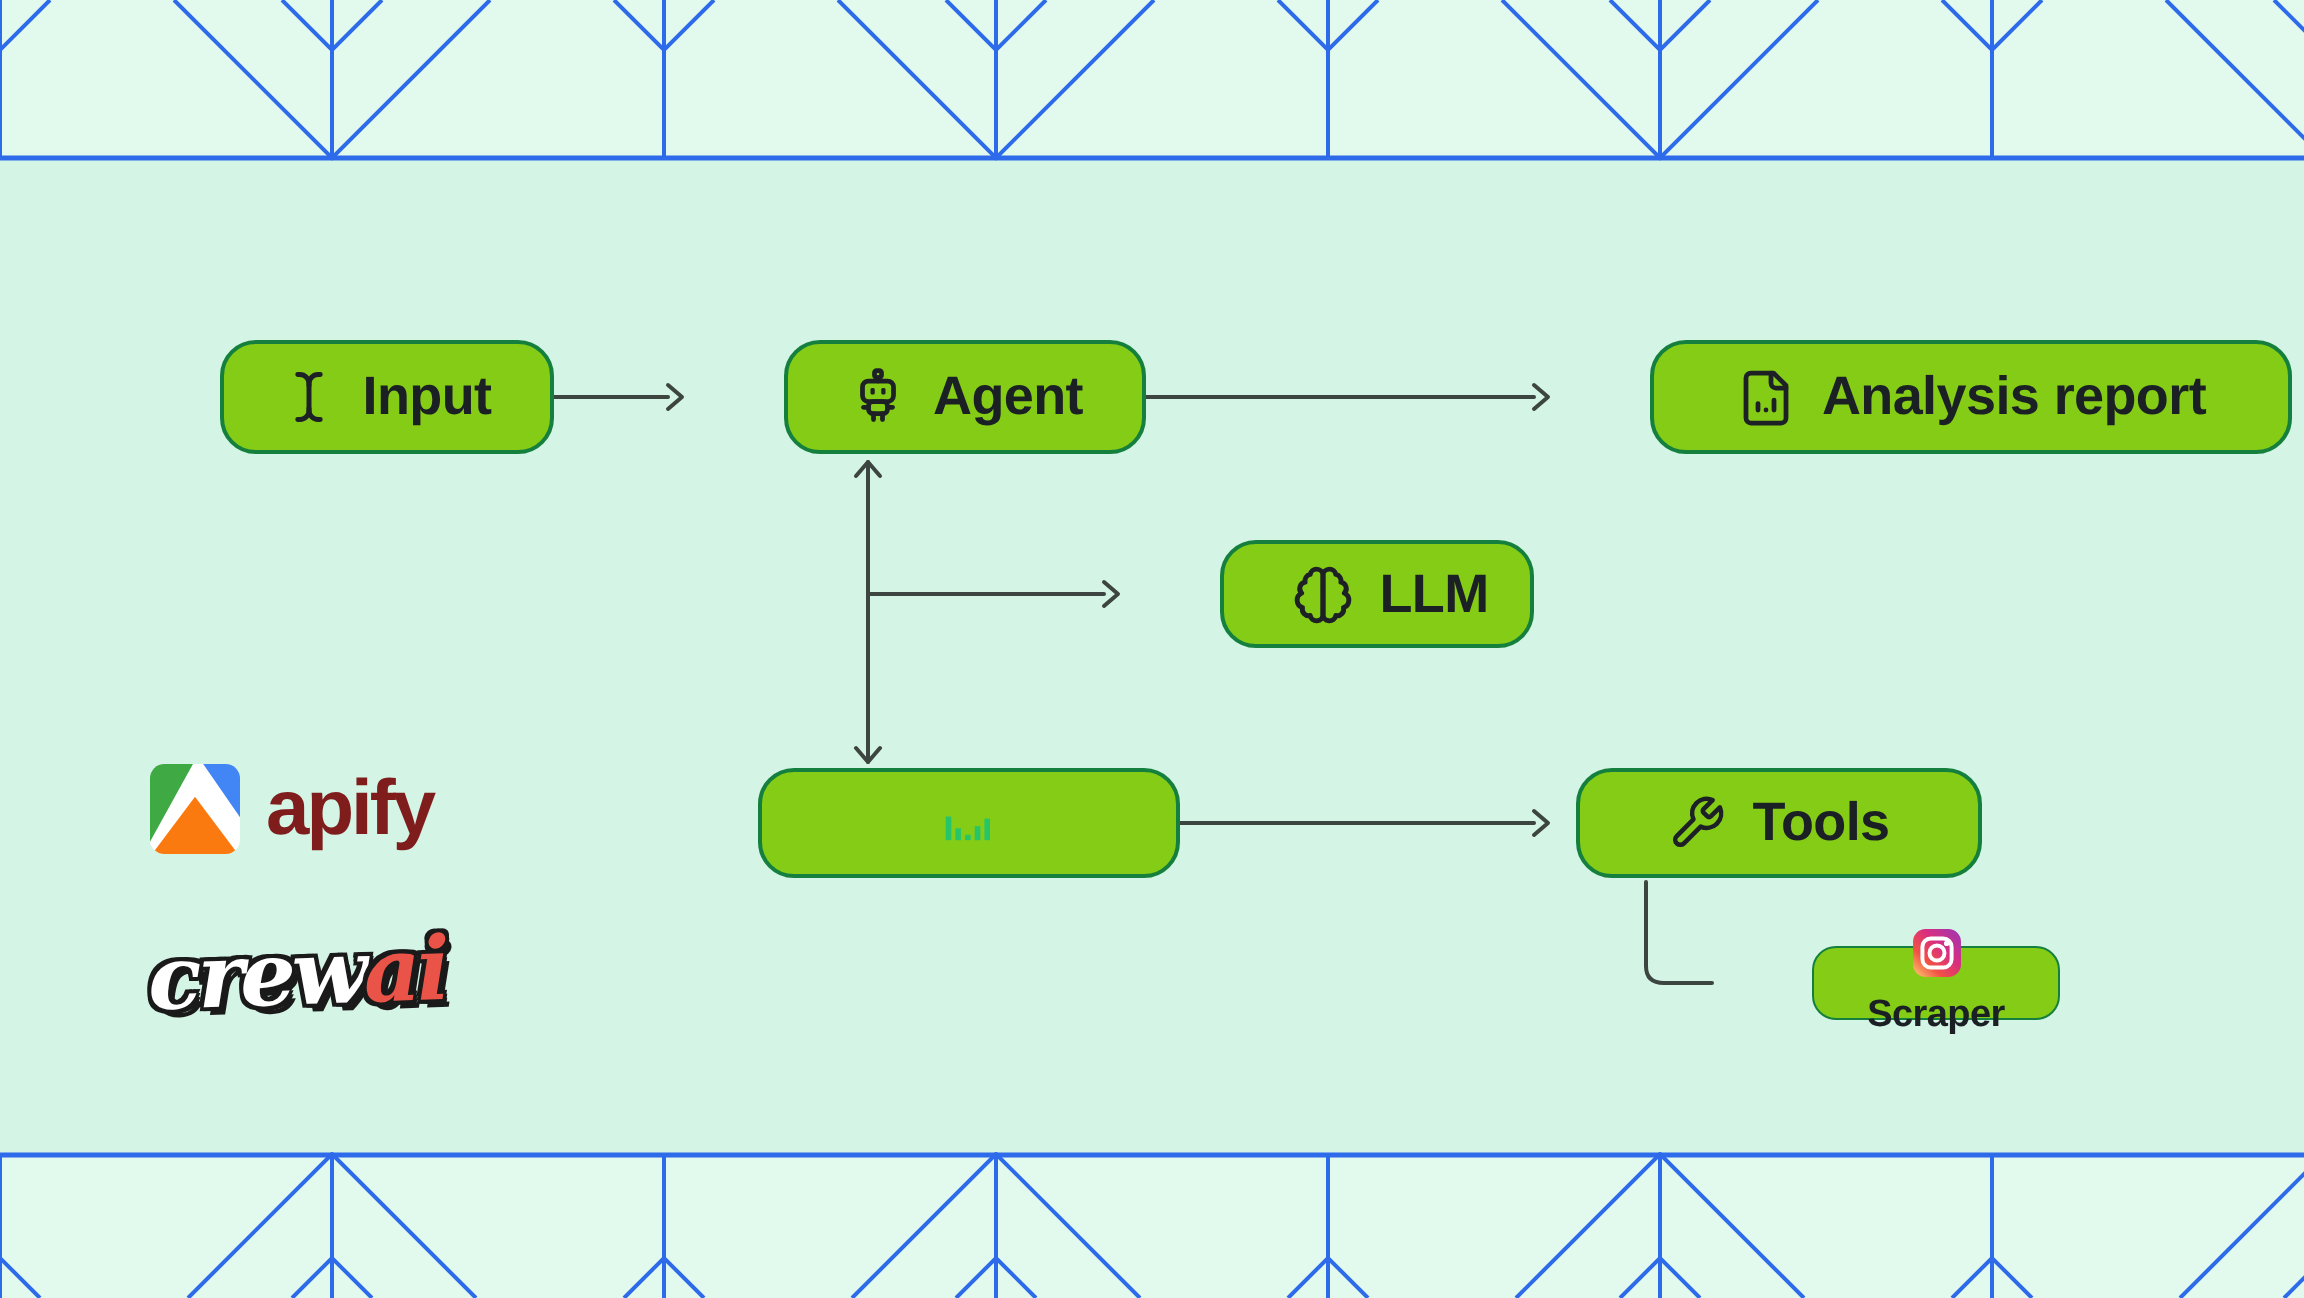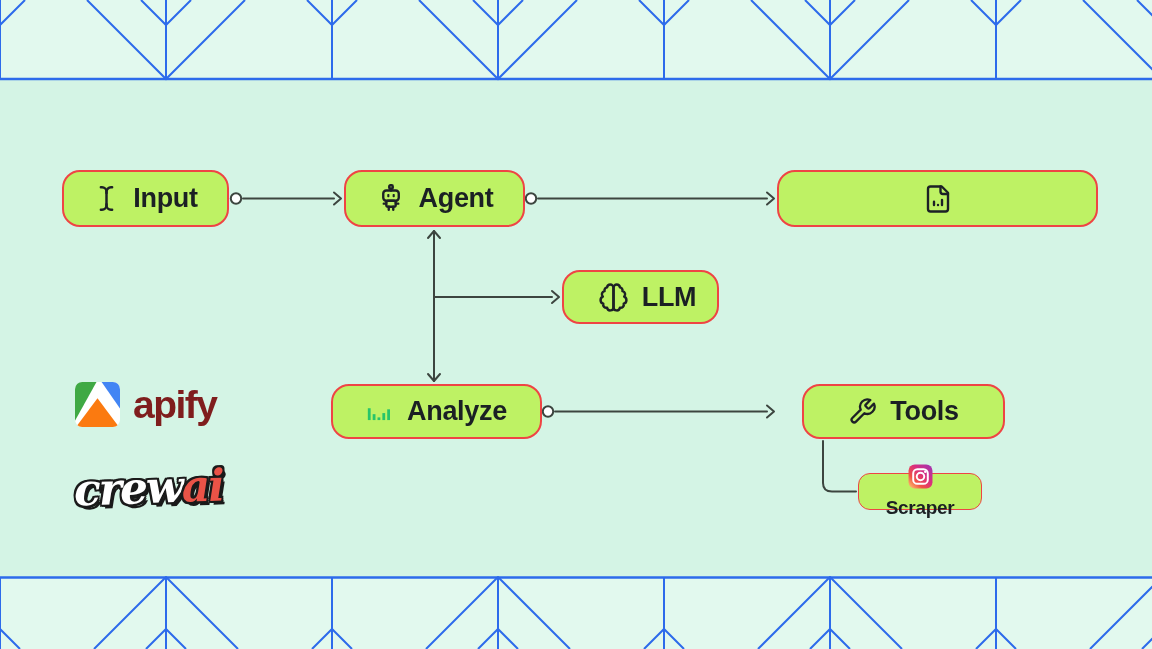--- a/index.html
+++ b/index.html
@@ -8,31 +8,32 @@
     background:#d4f4e5;
     font-family:"Liberation Sans", sans-serif;
   }
   .border-strip{position:absolute;left:0;display:block;}
   .border-top{top:0;}
   .border-bottom{bottom:0;}
   .connector-layer{position:absolute;left:0;top:0;pointer-events:none;}
 
   .node{
     position:absolute;display:flex;align-items:center;justify-content:center;
-    gap:13px;background:#bef264;border:2px solid #ef4444;border-radius:18px;
+    gap:13px;background:#84cc16;border:2px solid #15803d;border-radius:18px;
     color:#1b2024;font-weight:bold;font-size:27px;letter-spacing:-0.3px;
     box-sizing:border-box;
+    margin-left:48px;
   }
   .node svg{flex:0 0 auto;}
   .node-input {left:62px; top:170px; width:167px; height:57px;}
   .node-agent {left:344px;top:170px; width:181px; height:57px;}
   .node-report{left:777px;top:170px; width:321px; height:57px;}
   .node-llm   {left:562px;top:270px; width:157px; height:54px;padding-left:13px;}
   .node-analyze{left:331px;top:384px;width:211px; height:55px;}
-  .node-tools {left:802px;top:384px; width:203px; height:55px;}
+  .node-tools {left:740px;top:384px; width:203px; height:55px;}
   .node-scraper{left:858px;top:473px;width:124px; height:37px;
     border-radius:12px;font-size:19px;gap:8px;border-width:1.7px;flex-direction:column;}
 
   .logo-apify{
     position:absolute;left:75px;top:382px;display:flex;align-items:center;gap:13px;
   }
   .apify-word{
     font-size:39px;font-weight:bold;color:#7f1d1d;letter-spacing:-1.5px;
   }
   .logo-crewai{
@@ -156,39 +157,39 @@
 </div>
 
 <div class="node node-report">
   <svg width="30" height="30" viewBox="0 0 24 24" fill="none" stroke="#1d2126" stroke-width="1.9" stroke-linecap="round" stroke-linejoin="round">
     <path d="M15 2H6a2 2 0 0 0-2 2v16a2 2 0 0 0 2 2h12a2 2 0 0 0 2-2V7Z"></path>
     <path d="M14 2v4a2 2 0 0 0 2 2h4"></path>
     <path d="M8.8 16.8 v-2.6"></path>
     <path d="M12 16.8 v-0.01"></path>
     <path d="M15.2 16.8 v-4"></path>
   </svg>
+  <span>Analysis report</span>
 </div>
 
 <div class="node node-llm">
   <svg width="31" height="31" viewBox="0 0 24 24" fill="none" stroke="#1d2126" stroke-width="1.9" stroke-linecap="round" stroke-linejoin="round">
     <path d="M9.5 2A2.5 2.5 0 0 1 12 4.5v15a2.5 2.5 0 0 1-4.96.44 2.5 2.5 0 0 1-2.96-3.08 3 3 0 0 1-.34-5.58 2.5 2.5 0 0 1 1.32-4.24 2.5 2.5 0 0 1 1.98-3A2.5 2.5 0 0 1 9.5 2Z"></path>
     <path d="M14.5 2A2.5 2.5 0 0 0 12 4.5v15a2.5 2.5 0 0 0 4.96.44 2.5 2.5 0 0 0 2.96-3.08 3 3 0 0 0 .34-5.58 2.5 2.5 0 0 0-1.32-4.24 2.5 2.5 0 0 0-1.98-3A2.5 2.5 0 0 0 14.5 2Z"></path>
   </svg>
   <span>LLM</span>
 </div>
 
 <div class="node node-analyze">
   <svg width="28" height="26" viewBox="0 0 26 24" fill="none" stroke="#27c56a" stroke-width="2.6" stroke-linecap="butt">
     <path d="M3 19.5 V8.5"></path>
     <path d="M7.5 19.5 V14"></path>
     <path d="M12 19.5 V17"></path>
     <path d="M16.5 19.5 V13"></path>
     <path d="M21 19.5 V9.5"></path>
   </svg>
-  <span>Analyze</span>
 </div>
 
 <div class="node node-tools">
   <svg width="29" height="29" viewBox="0 0 24 24" fill="none" stroke="#1d2126" stroke-width="1.9" stroke-linecap="round" stroke-linejoin="round">
     <path d="M14.7 6.3a1 1 0 0 0 0 1.4l1.6 1.6a1 1 0 0 0 1.4 0l3.77-3.77a6 6 0 0 1-7.94 7.94l-6.91 6.91a2.12 2.12 0 0 1-3-3l6.91-6.91a6 6 0 0 1 7.94-7.94l-3.76 3.76z"></path>
   </svg>
   <span>Tools</span>
 </div>
 
 <div class="node node-scraper">

